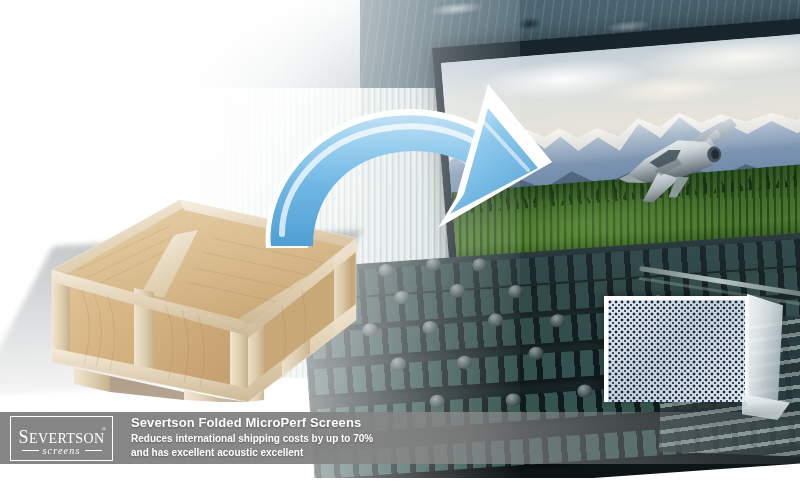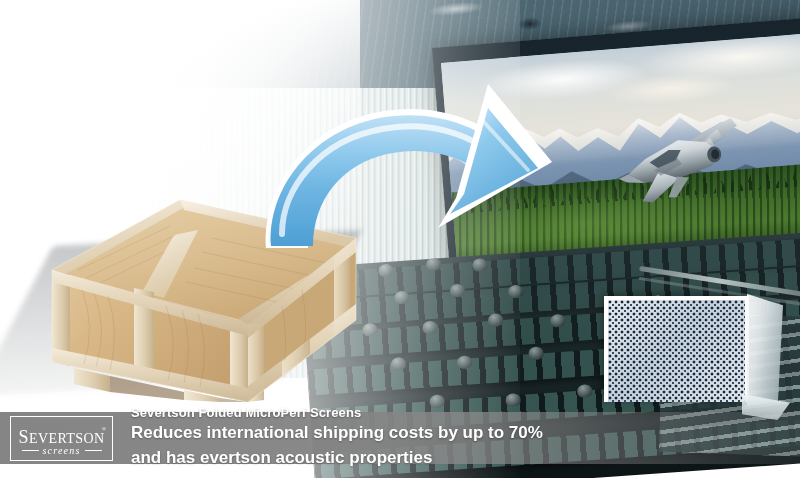--- a/index.html
+++ b/index.html
@@ -286,21 +286,21 @@
   }
   .logo-sub::before { left:-17px; }
   .logo-sub::after  { right:-17px; }
 
   .banner-text { margin-left:18px; color:#ffffff; }
   .headline {
     font-size:13px; font-weight:bold; letter-spacing:.1px;
     text-shadow:0 1px 2px rgba(0,0,0,.35); line-height:1.25;
   }
   .subline {
-    font-size:17px; font-weight:bold; line-height:1.45;
+    font-size:10px; font-weight:bold; line-height:1.45;
     text-shadow:0 1px 2px rgba(0,0,0,.30);
   }
 
   .banner-foot { position:absolute; left:0; bottom:0; width:800px; height:16px; background:#ffffff; }
 </style>
 </head>
 <body>
 
 <div id="promo">
 
@@ -535,18 +535,18 @@
 
     <div class="logo-box">
       <span class="logo-word"><span class="cap">S</span><span>evertson</span></span>
       <span class="logo-reg">®</span>
       <span class="logo-sub">screens</span>
     </div>
 
     <div class="banner-text">
       <div class="headline">Severtson Folded MicroPerf Screens</div>
       <div class="subline">Reduces international shipping costs by up to 70%</div>
-      <div class="subline">and has evertson acoustic properties</div>
+      <div class="subline">and has excellent acoustic excellent</div>
     </div>
   </div>
 
   <div class="banner-foot"></div>
 </div>
 
 </body></html>

